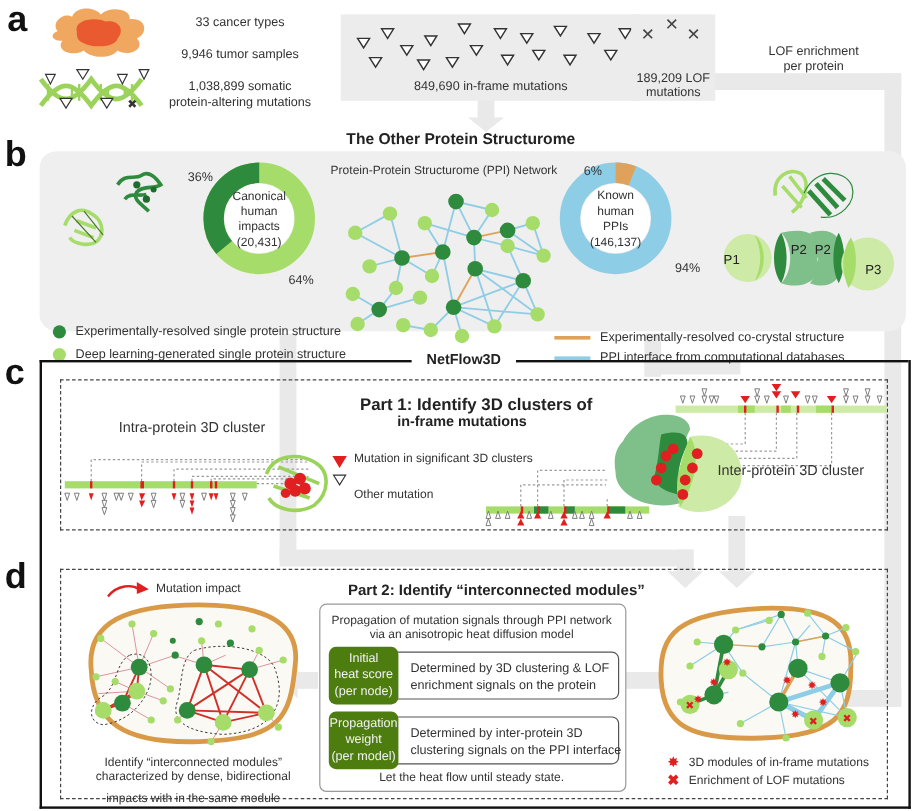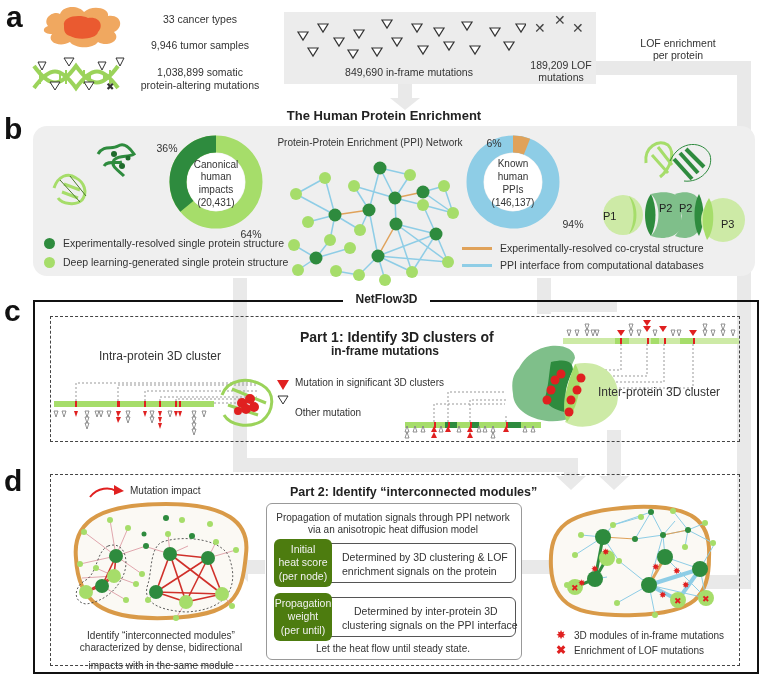--- a/index.html
+++ b/index.html
@@ -1,21 +1,21 @@
 <!DOCTYPE html>
 <html><head>
 <meta charset="utf-8">
 <style>
   html,body{margin:0;padding:0;background:#fff;}
   body{width:768px;height:676px;position:relative;overflow:hidden;font-family:"Liberation Sans",sans-serif;color:#222;}
   .abs{position:absolute;}
   .panel-letter{position:absolute;font-weight:bold;font-size:30px;line-height:1;color:#111;font-family:"Liberation Sans",sans-serif;}
   .txt{position:absolute;font-size:10.5px;color:#333;text-align:center;white-space:nowrap;line-height:1.25;}
   .gray-box{position:absolute;background:#ececec;}
-  .legend-row{position:absolute;font-size:10.5px;color:#333;white-space:nowrap;display:flex;align-items:center;gap:8px;}
+  .legend-row{position:absolute;font-size:10.5px;color:#333;white-space:nowrap;display:flex;align-items:center;gap:8px;margin-top:33px;}
   .dot{width:11px;height:11px;border-radius:50%;display:inline-block;}
   .line-swatch{width:30px;height:3px;display:inline-block;}
   .dashed{position:absolute;border:1.5px dashed #444;}
   .bold-title{position:absolute;font-weight:bold;font-size:13px;color:#222;text-align:center;white-space:nowrap;line-height:1.3;}
   .step-box{position:absolute;border:1px solid #555;border-radius:6px;background:#fff;}
   .step-dark{position:absolute;background:#4d7c0f;color:#f2f2f2;border-radius:6px;font-size:10.5px;text-align:center;line-height:1.3;display:flex;align-items:center;justify-content:center;}
   .step-text{position:absolute;font-size:10.5px;color:#333;line-height:1.35;white-space:nowrap;}
   svg{position:absolute;overflow:visible;}
 </style>
 </head>
@@ -116,21 +116,21 @@
 <div class="abs" style="left:534px;top:20px;font-size:14px;color:#444;">✕</div>
 <div class="abs" style="left:554px;top:12px;font-size:14px;color:#444;">✕</div>
 <div class="abs" style="left:572px;top:20px;font-size:14px;color:#444;">✕</div>
 <div class="txt" style="left:526px;top:59px;width:70px;">189,209 LOF</div>
 <div class="txt" style="left:526px;top:71px;width:70px;">mutations</div>
 
 <div class="txt" style="left:628px;top:37px;width:100px;">LOF enrichment</div>
 <div class="txt" style="left:628px;top:49px;width:100px;">per protein</div>
 
 <div class="panel-letter" style="left:4px;top:114px;">b</div>
-<div class="bold-title" style="left:200px;top:108px;width:368px;">The Human Protein Enrichment</div>
+<div class="bold-title" style="left:200px;top:108px;width:368px;">The Other Protein Structurome</div>
 
 <div class="abs" style="left:33px;top:126px;width:722px;height:150px;background:#efefef;border-radius:14px;"></div>
 
 <svg width="45" height="40" style="left:94px;top:140px;">
   <g stroke="#2e8b3e" stroke-width="3" fill="none">
     <path d="M4,14 C10,4 18,10 24,6 C30,2 36,8 40,14 C34,18 26,14 20,20 C16,26 24,30 30,36"></path>
     <path d="M10,26 C14,20 22,24 28,22"></path>
   </g>
   <g fill="#1f6b2c">
       <circle cx="20" cy="14" r="3"></circle>
@@ -162,21 +162,21 @@
 
 <div class="legend-row" style="left:44px;top:237px;">
   <span class="dot" style="background:#2e8b3e;"></span>
   <span>Experimentally-resolved single protein structure</span>
 </div>
 <div class="legend-row" style="left:44px;top:256px;">
   <span class="dot" style="background:#a6dd6a;"></span>
   <span>Deep learning-generated single protein structure</span>
 </div>
 
-<div class="txt" style="left:270px;top:137px;width:200px;font-size:10px;">Protein-Protein Enrichment (PPI) Network</div>
+<div class="txt" style="left:270px;top:137px;width:200px;font-size:10px;">Protein-Protein Structurome (PPI) Network</div>
 
 <svg width="200" height="130" style="left:270px;top:150px;">
   <g stroke="#8ecde6" stroke-width="1.5">
     <line x1="26" y1="44" x2="55" y2="28"></line>
       <line x1="26" y1="44" x2="65" y2="65"></line>
       <line x1="55" y1="28" x2="65" y2="65"></line>
     <line x1="38" y1="72" x2="65" y2="65"></line>
       <line x1="65" y1="65" x2="90" y2="80"></line>
       <line x1="65" y1="65" x2="60" y2="90"></line>
     <line x1="84" y1="36" x2="99" y2="60"></line>
@@ -578,23 +578,23 @@
   <span>heat score</span>
   <span>(per node)</span>
 </div>
 <div class="step-text" style="left:342px;top:550px;">Determined by 3D clustering &amp; LOF</div>
 <div class="step-text" style="left:342px;top:564px;">enrichment signals on the protein</div>
 
 <div class="step-box" style="left:318px;top:597px;width:196px;height:38px;"></div>
 <div class="step-dark" style="left:274px;top:593px;width:58px;height:48px;flex-direction:column;">
   <span>Propagation</span>
   <span>weight</span>
-  <span>(per until)</span>
+  <span>(per model)</span>
 </div>
-<div class="step-text" style="left:342px;top:604px;margin-left:12px;">Determined by inter-protein 3D</div>
+<div class="step-text" style="left:342px;top:604px;">Determined by inter-protein 3D</div>
 <div class="step-text" style="left:342px;top:618px;">clustering signals on the PPI interface</div>
 
 <div class="txt" style="left:266px;top:643px;width:254px;font-size:10px;">Let the heat flow until steady state.</div>
 
 <svg width="170" height="125" style="left:545px;top:497px;">
   <path d="M6,70 C4,30 20,14 90,10 C148,8 166,24 164,60 C164,100 150,116 90,118 C30,120 8,108 6,70 Z" fill="#fbf9f4" stroke="#d99a48" stroke-width="4"></path>
   <g stroke="#8ecde6" stroke-width="1">
     <line x1="58" y1="40" x2="30" y2="58"></line>
       <line x1="58" y1="40" x2="74" y2="64"></line>
       <line x1="58" y1="40" x2="36" y2="38"></line>

